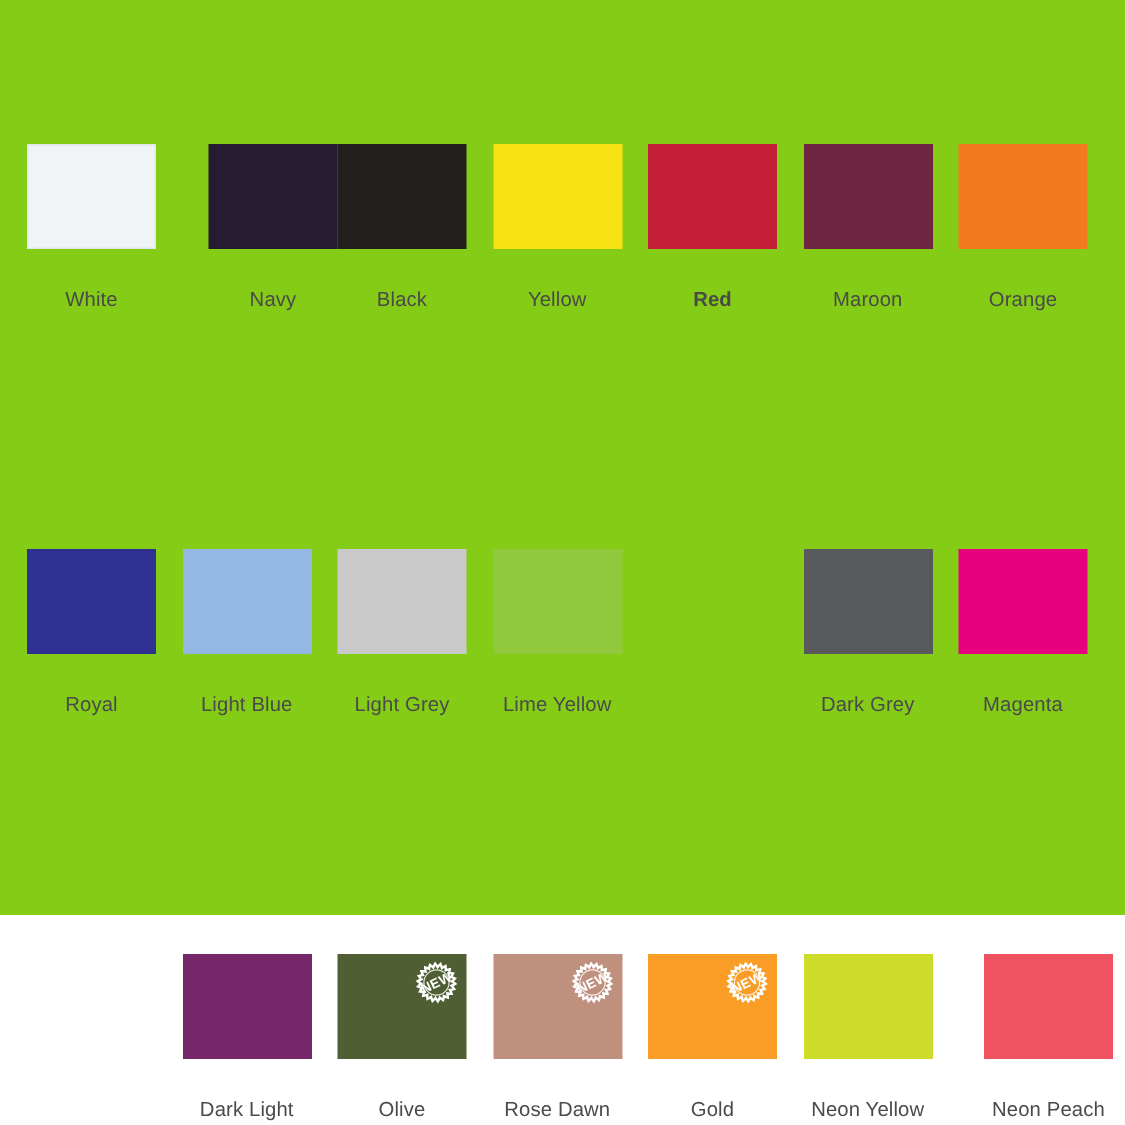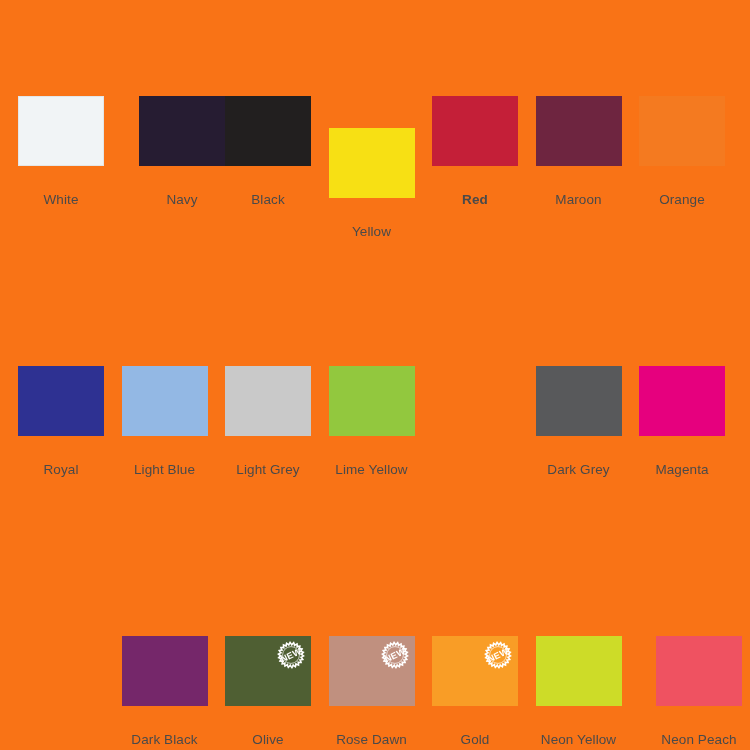--- a/index.html
+++ b/index.html
@@ -11,22 +11,22 @@
     width: 750px;
     height: 750px;
     background: #ffffff;
     font-family: "Liberation Sans", sans-serif;
     overflow: hidden;
   }
 
   #swatch-board {
     position: relative;
     width: 750px;
-    height: 750px;
-    background: #f97316;
+    height: 610px;
+    background: #84cc16;
   }
 
   .swatch-row {
     position: absolute;
     left: 0;
     top: 0;
     width: 750px;
     height: 135px;
   }
 
@@ -106,21 +106,21 @@
         <div class="swatch-label">White</div>
       </div>
       <div class="swatch-cell" style="left: 139px;">
         <div class="swatch-chip" title="Navy" style="background: rgb(38, 28, 50);"></div>
         <div class="swatch-label">Navy</div>
       </div>
       <div class="swatch-cell" style="left: 225px;">
         <div class="swatch-chip" title="Black" style="background: rgb(34, 31, 31);"></div>
         <div class="swatch-label">Black</div>
       </div>
-      <div class="swatch-cell" style="left: 328.5px; margin-top: 32px;">
+      <div class="swatch-cell" style="left: 328.5px;">
         <div class="swatch-chip" title="Yellow" style="background: rgb(247, 224, 20);"></div>
         <div class="swatch-label">Yellow</div>
       </div>
       <div class="swatch-cell" style="left: 432px; font-weight: bold;">
         <div class="swatch-chip" title="Red" style="background: rgb(196, 31, 56);"></div>
         <div class="swatch-label">Red</div>
       </div>
       <div class="swatch-cell" style="left: 535.5px;">
         <div class="swatch-chip" title="Maroon" style="background: rgb(110, 37, 64);"></div>
         <div class="swatch-label">Maroon</div>
@@ -152,21 +152,21 @@
         <div class="swatch-label">Dark Grey</div>
       </div>
       <div class="swatch-cell" style="left: 639px;">
         <div class="swatch-chip" title="Magenta" style="background: rgb(230, 0, 126);"></div>
         <div class="swatch-label">Magenta</div>
       </div>
     </div>
     <div class="swatch-row" style="top: 270px; transform: translateY(366px);">
       <div class="swatch-cell" style="left: 121.5px;">
         <div class="swatch-chip" title="Dark Purple" style="background: rgb(117, 39, 106);"></div>
-        <div class="swatch-label">Dark Black</div>
+        <div class="swatch-label">Dark Light</div>
       </div>
       <div class="swatch-cell" style="left: 225px;">
         <div class="swatch-chip" title="Olive" style="background: rgb(79, 95, 51);">
           <span class="new-badge">
             <svg viewBox="0 0 28 28">
               <path class="seal-ring" d="M25.40 14.00 L26.52 14.90 L25.28 15.62 L24.02 16.18 L24.94 17.21 L25.76 18.39 L24.37 18.74 L23.00 18.91 L23.59 20.16 L24.05 21.52 L22.62 21.47 L21.25 21.25 L21.47 22.62 L21.52 24.05 L20.16 23.59 L18.91 23.00 L18.74 24.37 L18.39 25.76 L17.21 24.94 L16.18 24.02 L15.62 25.28 L14.90 26.52 L14.00 25.40 L13.27 24.22 L12.38 25.28 L11.33 26.26 L10.79 24.94 L10.42 23.60 L9.26 24.37 L7.99 25.01 L7.84 23.59 L7.86 22.21 L6.53 22.62 L5.13 22.87 L5.38 21.47 L5.79 20.14 L4.41 20.16 L2.99 20.01 L3.63 18.74 L4.40 17.58 L3.06 17.21 L1.74 16.67 L2.72 15.62 L3.78 14.73 L2.60 14.00 L1.48 13.10 L2.72 12.38 L3.98 11.82 L3.06 10.79 L2.24 9.61 L3.63 9.26 L5.00 9.09 L4.41 7.84 L3.95 6.48 L5.38 6.53 L6.75 6.75 L6.53 5.38 L6.48 3.95 L7.84 4.41 L9.09 5.00 L9.26 3.63 L9.61 2.24 L10.79 3.06 L11.82 3.98 L12.38 2.72 L13.10 1.48 L14.00 2.60 L14.73 3.78 L15.62 2.72 L16.67 1.74 L17.21 3.06 L17.58 4.40 L18.74 3.63 L20.01 2.99 L20.16 4.41 L20.14 5.79 L21.47 5.38 L22.87 5.13 L22.62 6.53 L22.21 7.86 L23.59 7.84 L25.01 7.99 L24.37 9.26 L23.60 10.42 L24.94 10.79 L26.26 11.33 L25.28 12.38 L24.22 13.27 L25.40 14.00 Z"></path>
               <circle class="seal-inner" cx="14" cy="14" r="8.4"></circle>
               <text class="seal-text" x="14" y="17.2" text-anchor="middle" transform="rotate(-25 14 14)">NEW</text>
             </svg>
           </span>

